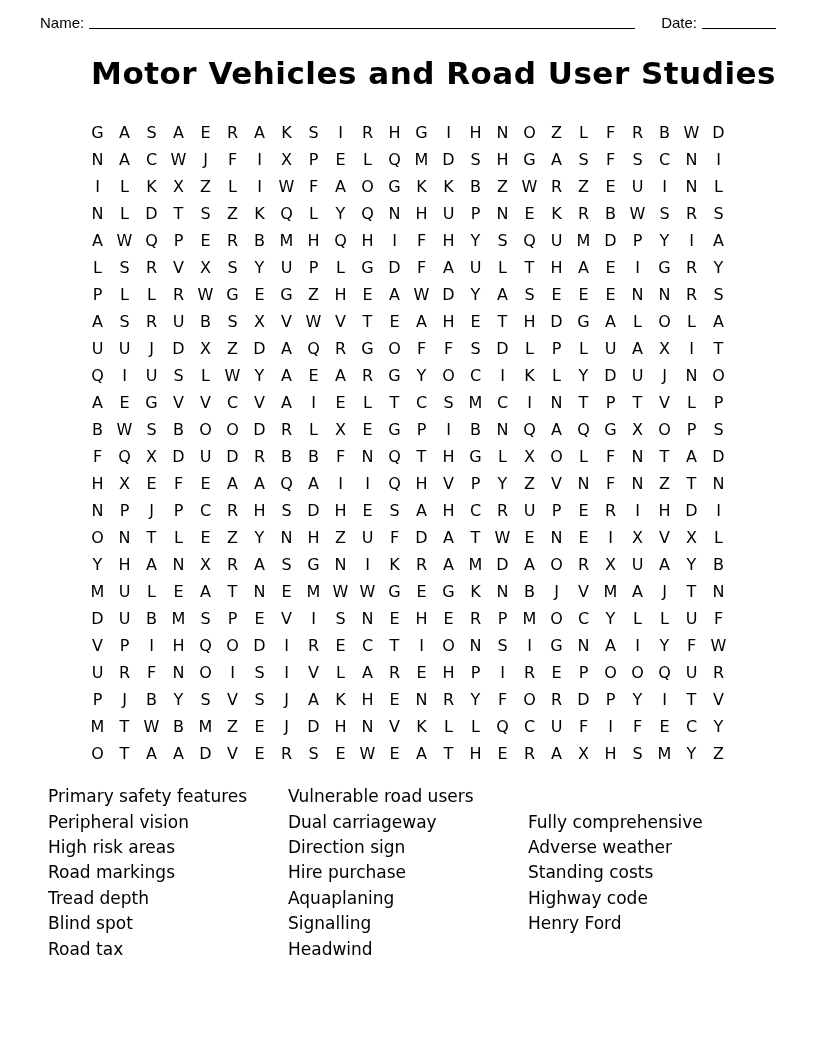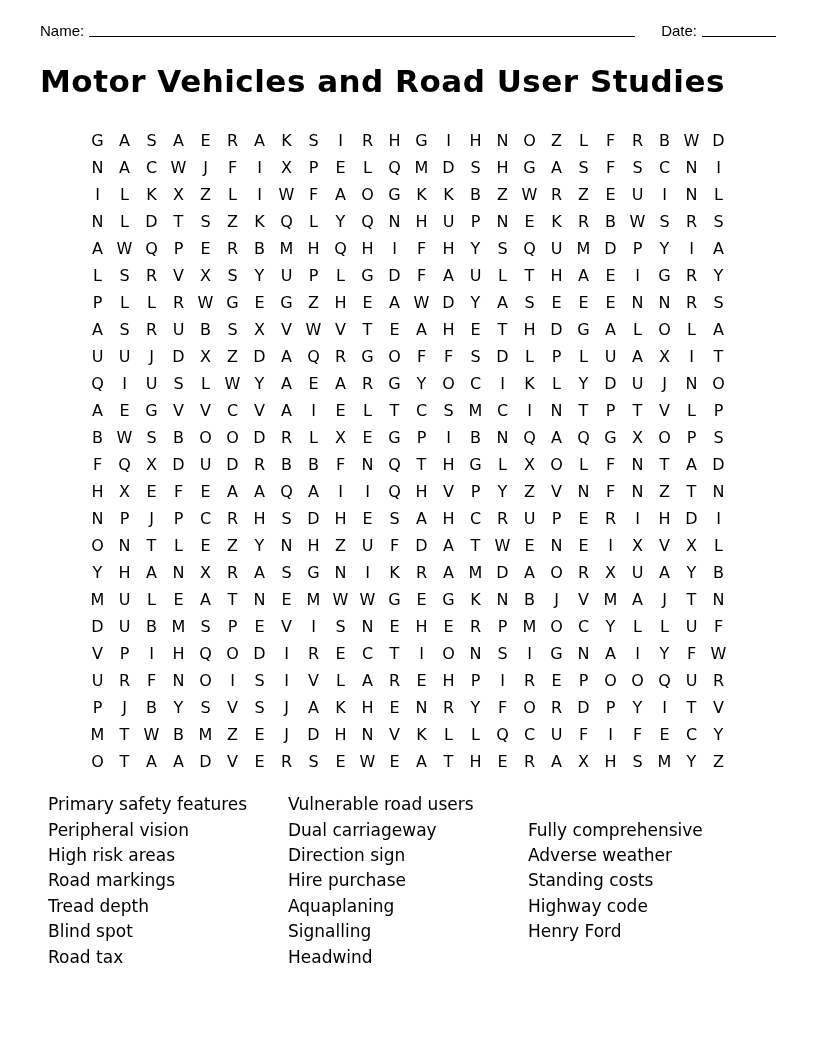--- a/index.html
+++ b/index.html
@@ -7,21 +7,21 @@
   body {
     width: 816px;
     height: 1056px;
     font-family: "DejaVu Sans", sans-serif;
     color: #000000;
     overflow: hidden;
   }
   .page {
     width: 816px;
     height: 1008px;
-    padding: 19px 40px 0 40px;
+    padding: 11px 40px 0 40px;
     background: #ffffff;
   }
   
   .topline {
     display: flex;
     align-items: flex-end;
     font-family: "Liberation Sans", sans-serif;
     font-size: 15px;
     height: 20px;
     color: #000000;
@@ -34,21 +34,21 @@
   }
   .date-line {
     width: 74px;
     border-bottom: 1.5px solid #000;
     height: 15px;
     margin: 0 0 2px 5px;
   }
   
   .title {
     margin-top: 24px;
-    text-align: left;
+    text-align: right;
     font-size: 31px;
     font-weight: 700;
     letter-spacing: 0.5px;
     line-height: 1.2;
     font-family: "DejaVu Sans", sans-serif;
   }
   
   .grid {
     width: 648px;
     margin: 27px auto 0 auto;

